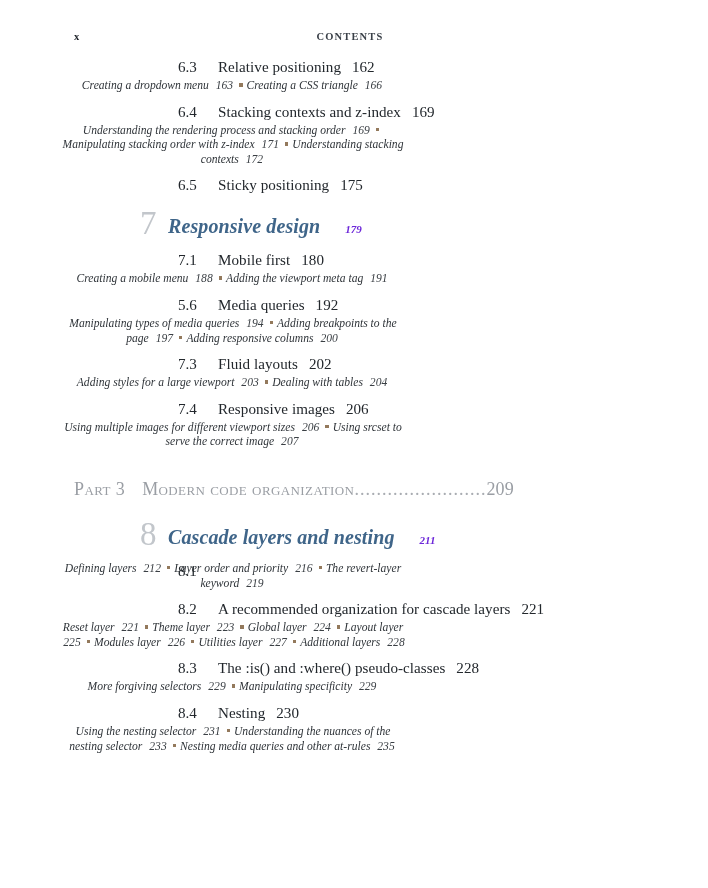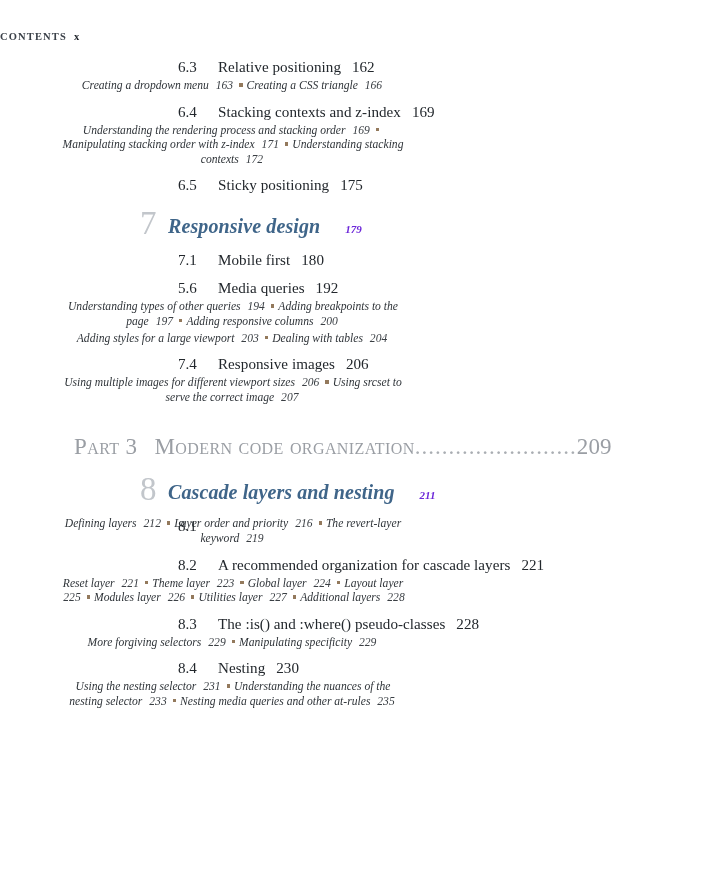--- a/index.html
+++ b/index.html
@@ -39,21 +39,21 @@
     font-weight: bold;
     font-size: 10.5px;
     color: #1d2228;
     letter-spacing: 0.3px;
   }
   .head-title {
     position: absolute;
     left: 0;
     top: 0;
     width: 700px;
-    text-align: left;
+    text-align: center;
     font-size: 10.5px;
     font-weight: bold;
     letter-spacing: 1.15px;
     color: #3a4048;
   }
 
   
   .toc {
     position: absolute;
     left: 0;
@@ -149,21 +149,21 @@
   }
 
   
   .part {
     position: relative;
     margin-top: 29px;
     margin-bottom: 21px;
     height: 26px;
     padding-left: 74px;
     color: #9a9ea4;
-    font-size: 23px;
+    font-size: 18px;
     white-space: nowrap;
   }
   .part-label {
     font-variant: small-caps;
     letter-spacing: 0.4px;
   }
   .part-title {
     font-variant: small-caps;
     margin-left: 17px;
     letter-spacing: 0.4px;
@@ -199,25 +199,30 @@
       <div class="subs"><span>Understanding the rendering process and stacking order</span> <span class="pg">169</span><span class="sep"></span><span>Manipulating stacking order with z-index</span> <span class="pg">171</span><span class="sep"></span><span>Understanding stacking contexts</span> <span class="pg">172</span></div>
       <div class="section">
         <span class="sec-num">6.5</span>
         <div class="sec-body"><span class="sec-title">Sticky positioning</span><span class="sec-page">175</span></div>
       </div>
       <div class="chapter"><span class="chap-num">7</span><span class="chap-title">Responsive design</span><span class="chap-page">179</span></div>
       <div class="section">
         <span class="sec-num">7.1</span>
         <div class="sec-body"><span class="sec-title">Mobile first</span><span class="sec-page">180</span></div>
       </div>
+      <div class="subs"><span>Creating a mobile menu</span> <span class="pg">188</span><span class="sep"></span><span>Adding the viewport meta tag</span> <span class="pg">191</span></div>
       <div class="section">
         <span class="sec-num">5.6</span>
         <div class="sec-body"><span class="sec-title">Media queries</span><span class="sec-page">192</span></div>
       </div>
-      <div class="subs"><span>Understanding types of other queries</span> <span class="pg">194</span><span class="sep"></span><span>Adding breakpoints to the page</span> <span class="pg">197</span><span class="sep"></span><span>Adding responsive columns</span> <span class="pg">200</span></div>
+      <div class="subs"><span>Manipulating types of media queries</span> <span class="pg">194</span><span class="sep"></span><span>Adding breakpoints to the page</span> <span class="pg">197</span><span class="sep"></span><span>Adding responsive columns</span> <span class="pg">200</span></div>
+      <div class="section">
+        <span class="sec-num">7.3</span>
+        <div class="sec-body"><span class="sec-title">Fluid layouts</span><span class="sec-page">202</span></div>
+      </div>
       <div class="subs"><span>Adding styles for a large viewport</span> <span class="pg">203</span><span class="sep"></span><span>Dealing with tables</span> <span class="pg">204</span></div>
       <div class="section">
         <span class="sec-num">7.4</span>
         <div class="sec-body"><span class="sec-title">Responsive images</span><span class="sec-page">206</span></div>
       </div>
       <div class="subs"><span>Using multiple images for different viewport sizes</span> <span class="pg">206</span><span class="sep"></span><span>Using srcset to serve the correct image</span> <span class="pg">207</span></div>
       <div class="part"><span class="part-label">Part 3</span><span class="part-title">Modern code organization</span><span class="part-leader">........................</span><span class="part-page">209</span></div>
       <div class="chapter"><span class="chap-num">8</span><span class="chap-title">Cascade layers and nesting</span><span class="chap-page">211</span></div>
       <div class="section">
         <span class="sec-num">8.1</span>

